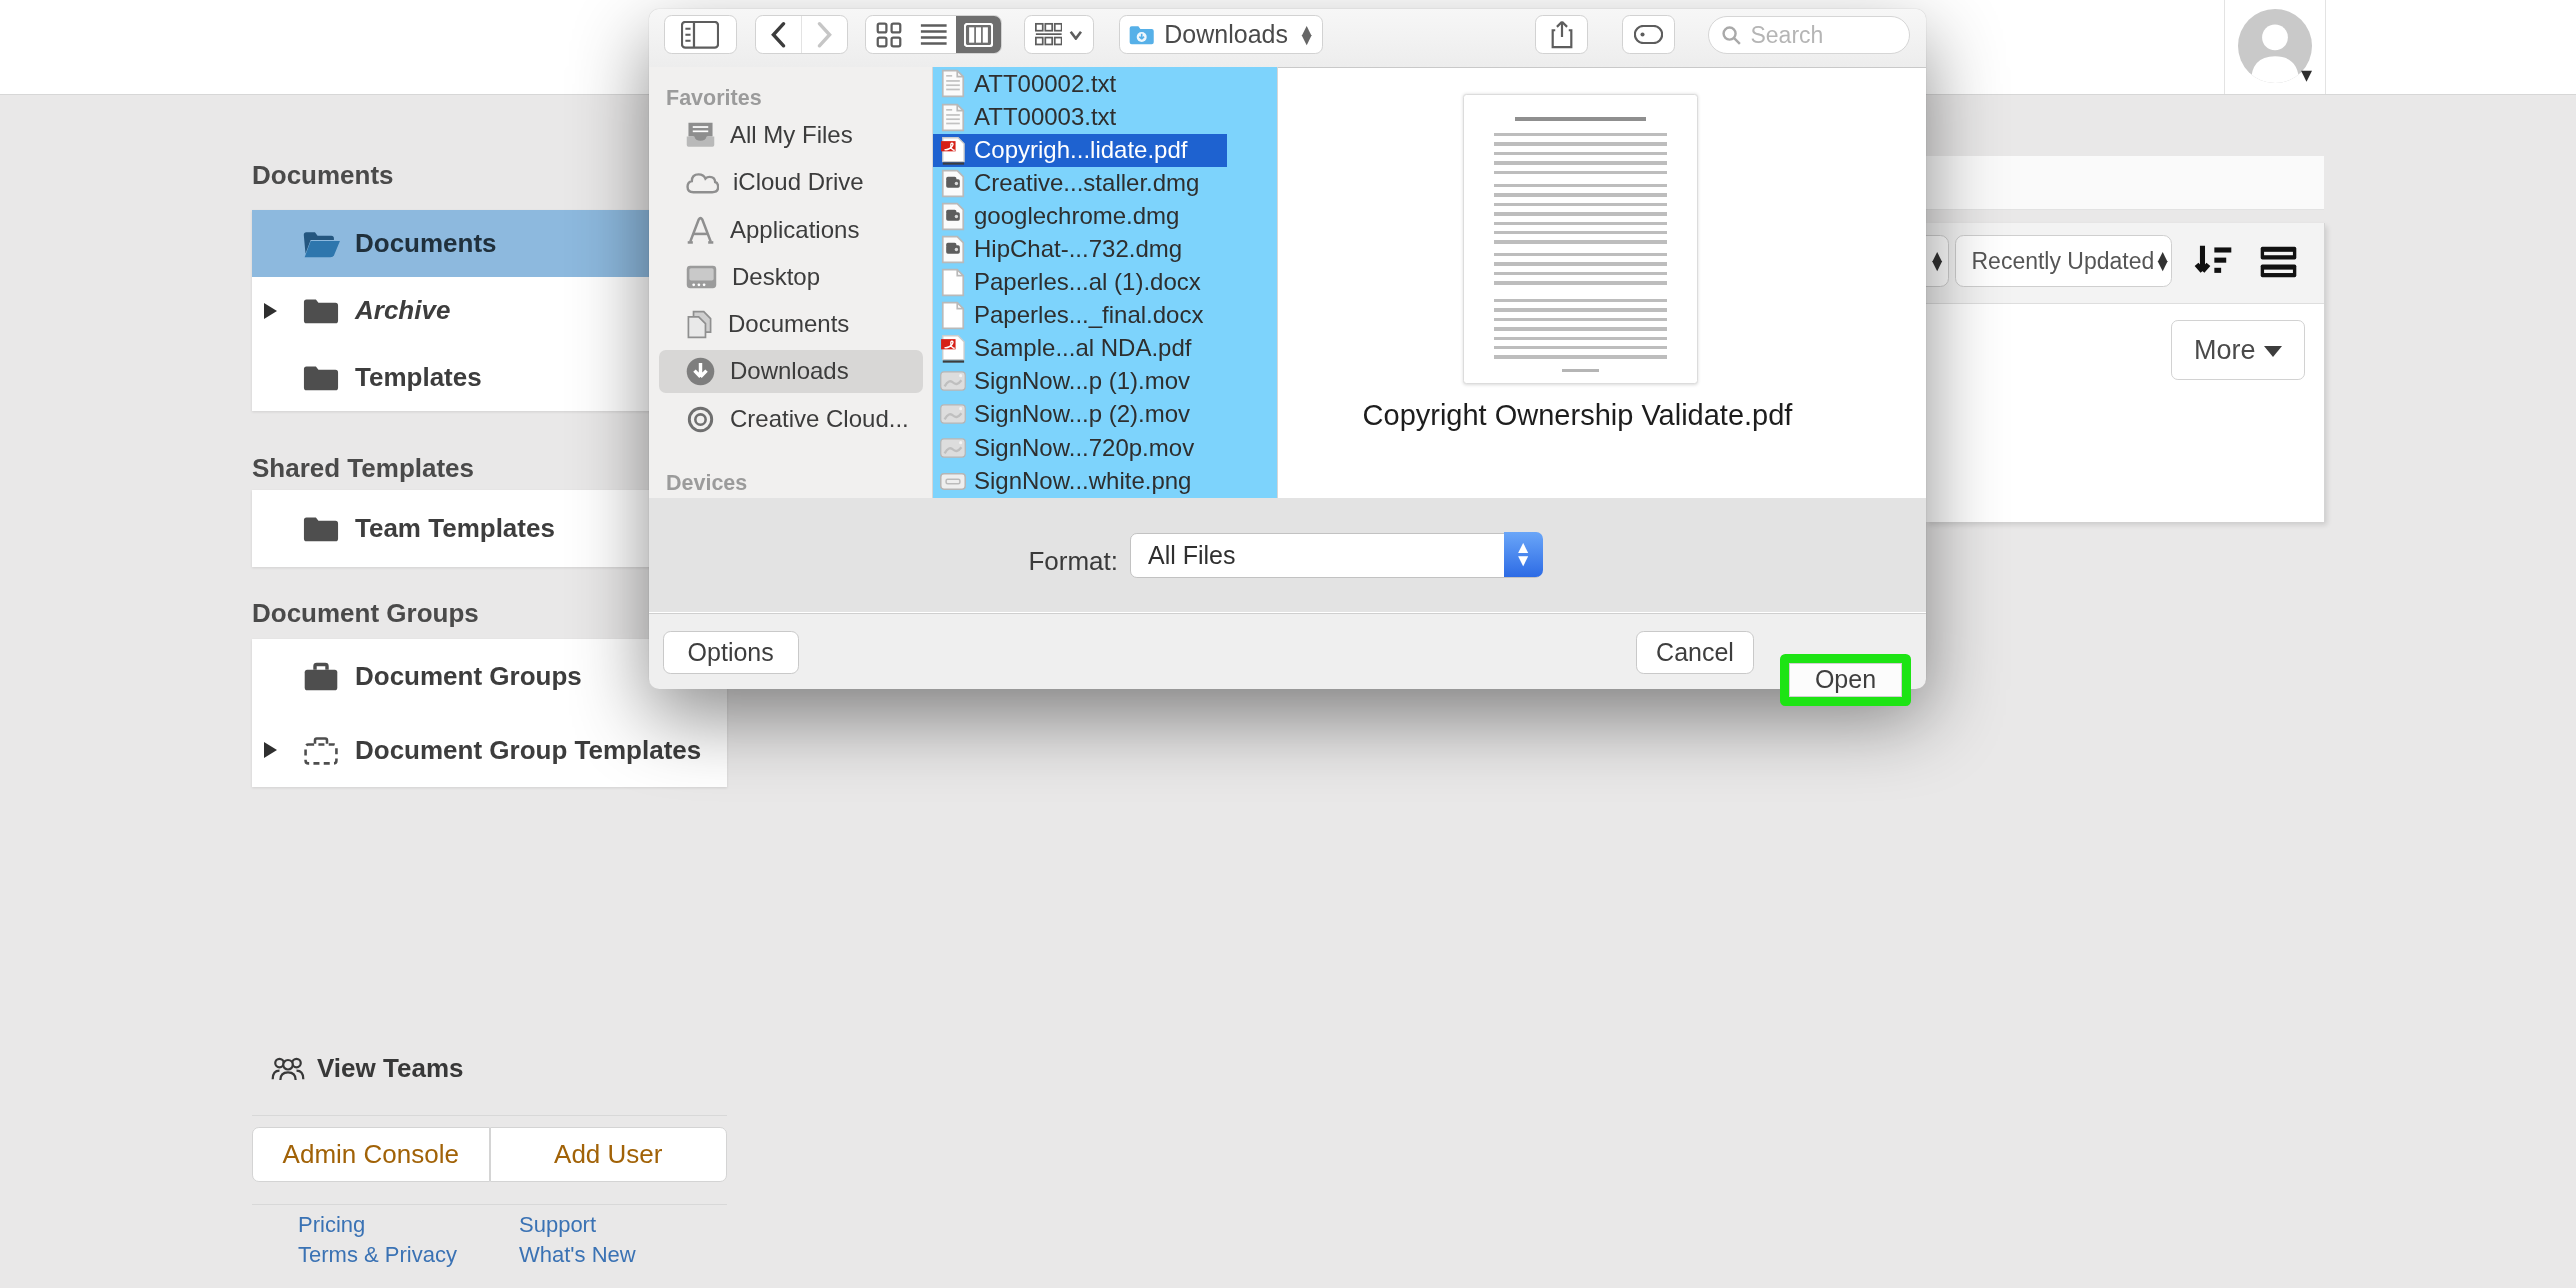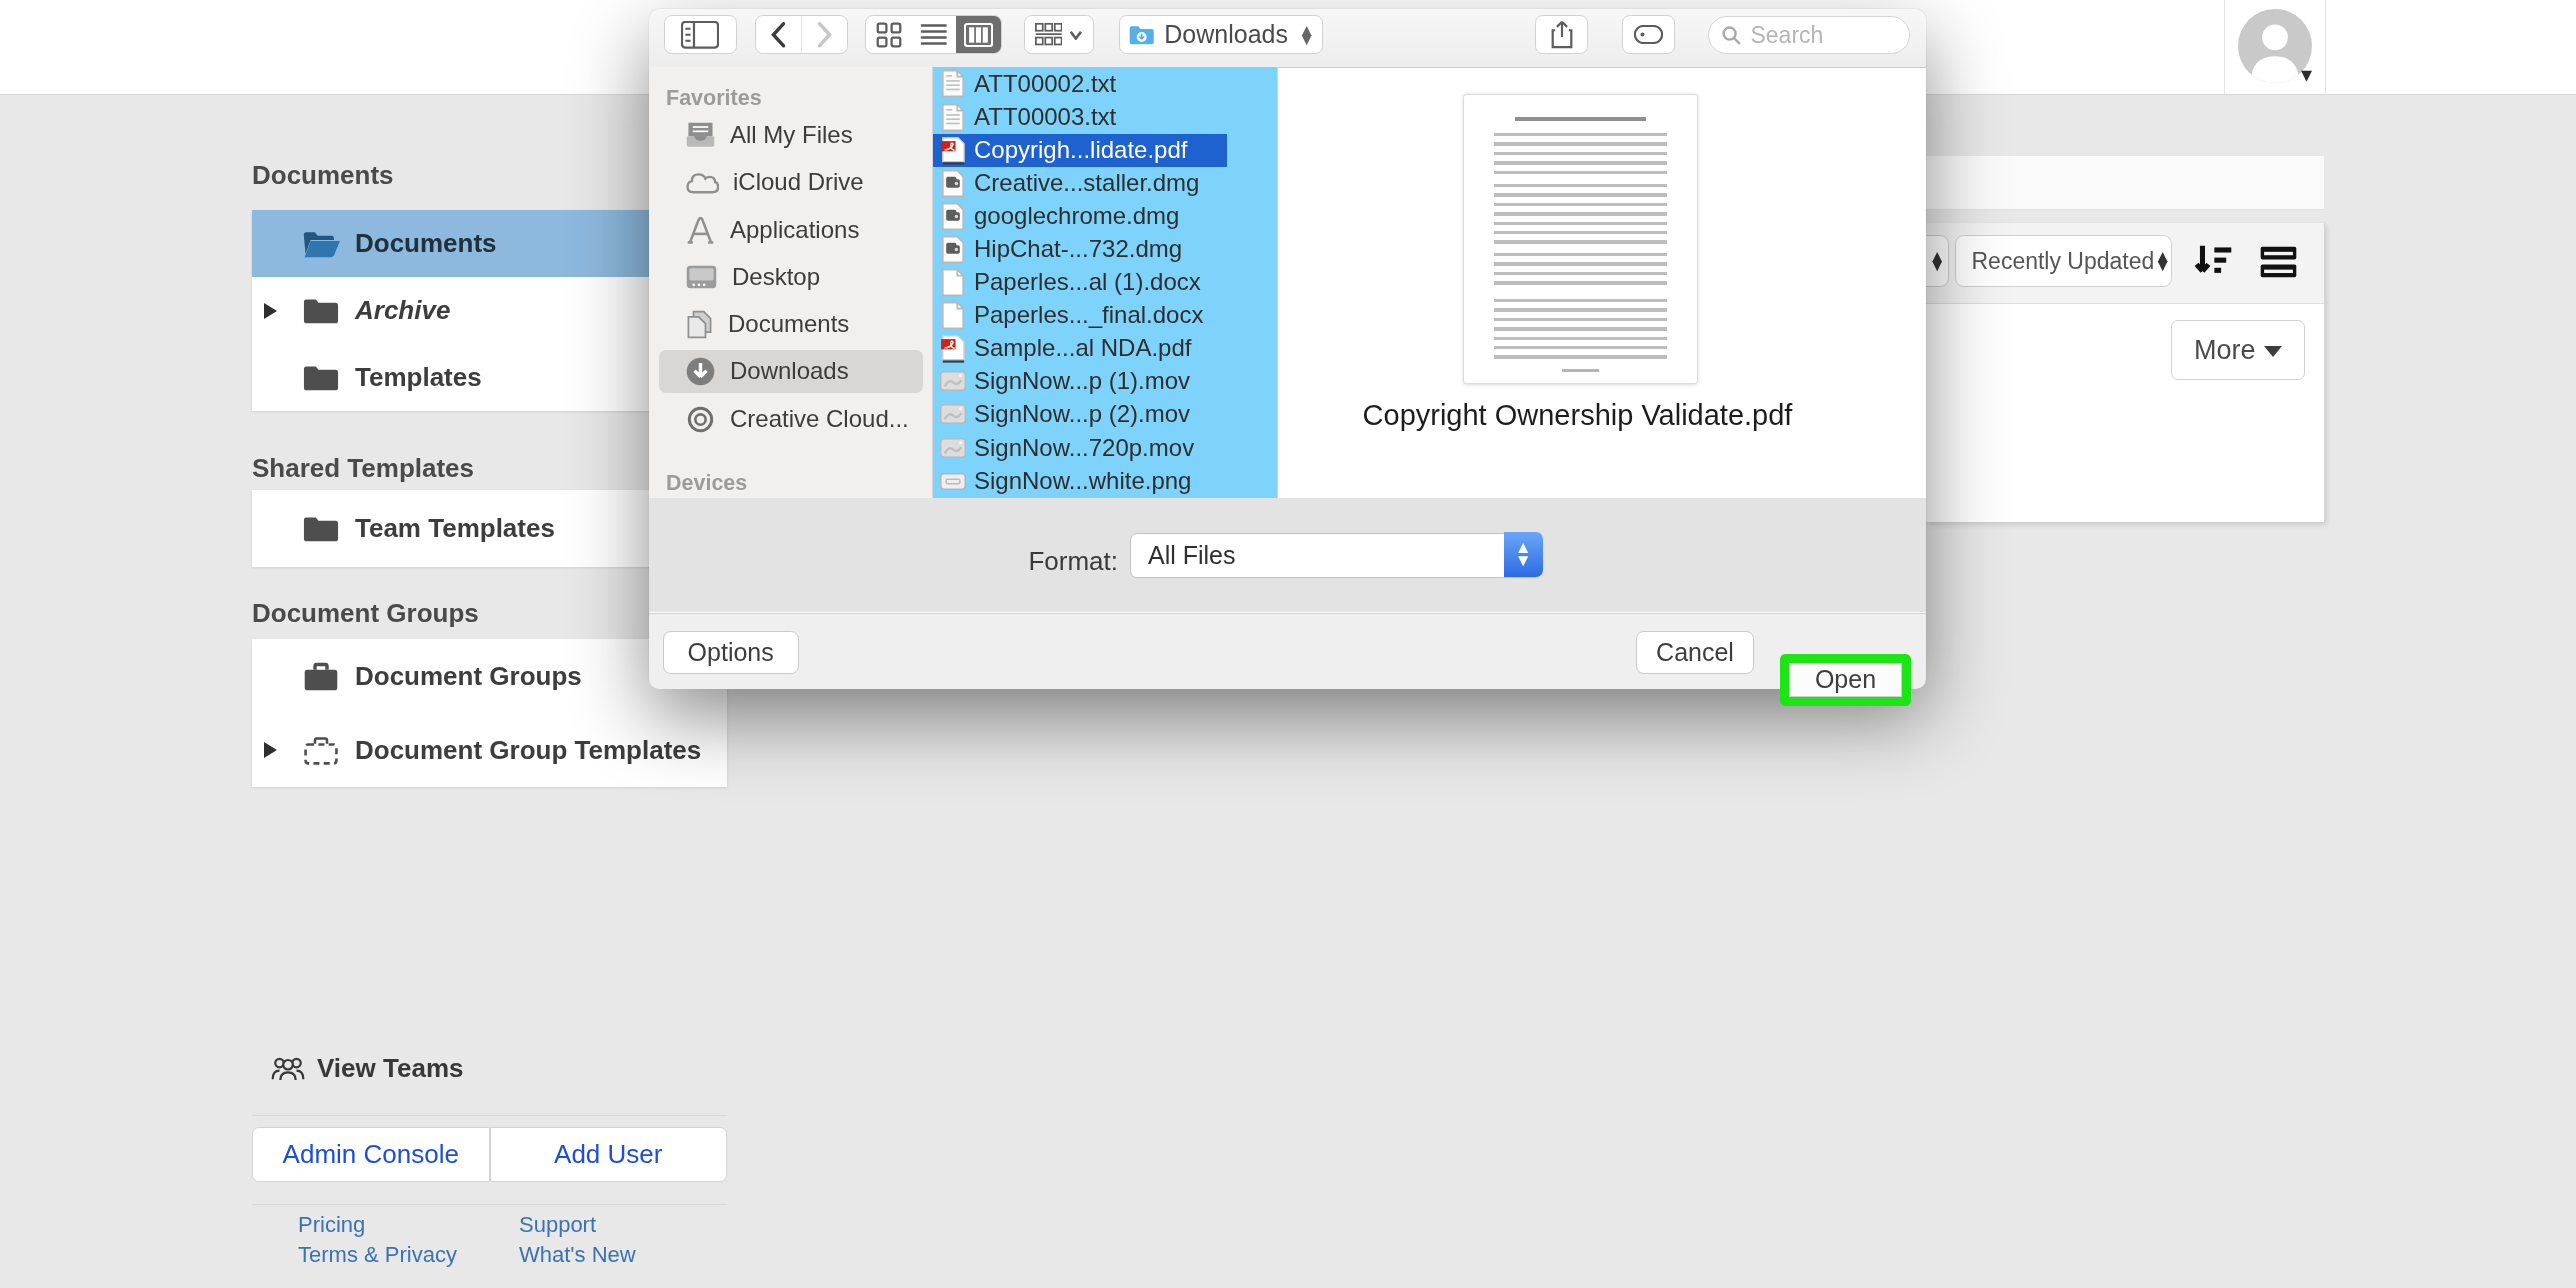--- a/index.html
+++ b/index.html
@@ -21,21 +21,21 @@
   .srow .sicon{position:absolute;left:50px;width:38px;height:34px;display:flex;align-items:center;justify-content:center;}
   .srow .slabel{position:absolute;left:103px;font-size:26px;color:#3d3d3d;font-weight:600;white-space:nowrap;}
   .srow.selected{background:#8db9de;}
   .srow.selected .slabel{color:#20303c;}
 
   #view-teams{position:absolute;left:271px;top:1053px;display:flex;align-items:center;gap:12px;cursor:default;}
   #view-teams span{font-size:26px;color:#383838;font-weight:600;}
   .hr{position:absolute;left:252px;width:475px;height:0;border-top:1.7px solid #d8d8d8;}
   #admin-buttons{position:absolute;left:252px;top:1127px;width:475px;height:55px;display:flex;}
   .seg-btn{flex:1;background:#ffffff;border:1.7px solid #d4d4d4;display:flex;align-items:center;justify-content:center;
-           font-size:26px;color:#1d4ed8;}
+           font-size:26px;color:#a16207;}
   .seg-btn:first-child{border-radius:6.9px 0 0 6.9px;border-right:0.9px solid #d4d4d4;}
   .seg-btn:last-child{border-radius:0 6.9px 6.9px 0;border-left:0.9px solid #d4d4d4;}
   .flink{position:absolute;font-size:22px;color:#3a72b4;white-space:nowrap;}
 
   
   #top-strip{position:absolute;left:1926px;top:156px;width:398px;height:53px;background:#fafafa;border-bottom:1.7px solid #e2e2e2;}
   #content-panel{position:absolute;left:1926px;top:223px;width:398px;height:299px;background:#ffffff;
                  border-right:1.7px solid #d4d4d4;box-shadow:1.7px 2.6px 5.2px rgba(0,0,0,0.12);}
   #panel-controls{position:absolute;left:0;top:0;width:100%;height:80px;background:#f3f3f3;border-bottom:1.7px solid #dedede;}
   .mini-select{background:#fff;border:1.7px solid #cfcfcf;border-radius:8.6px;display:flex;align-items:center;}

